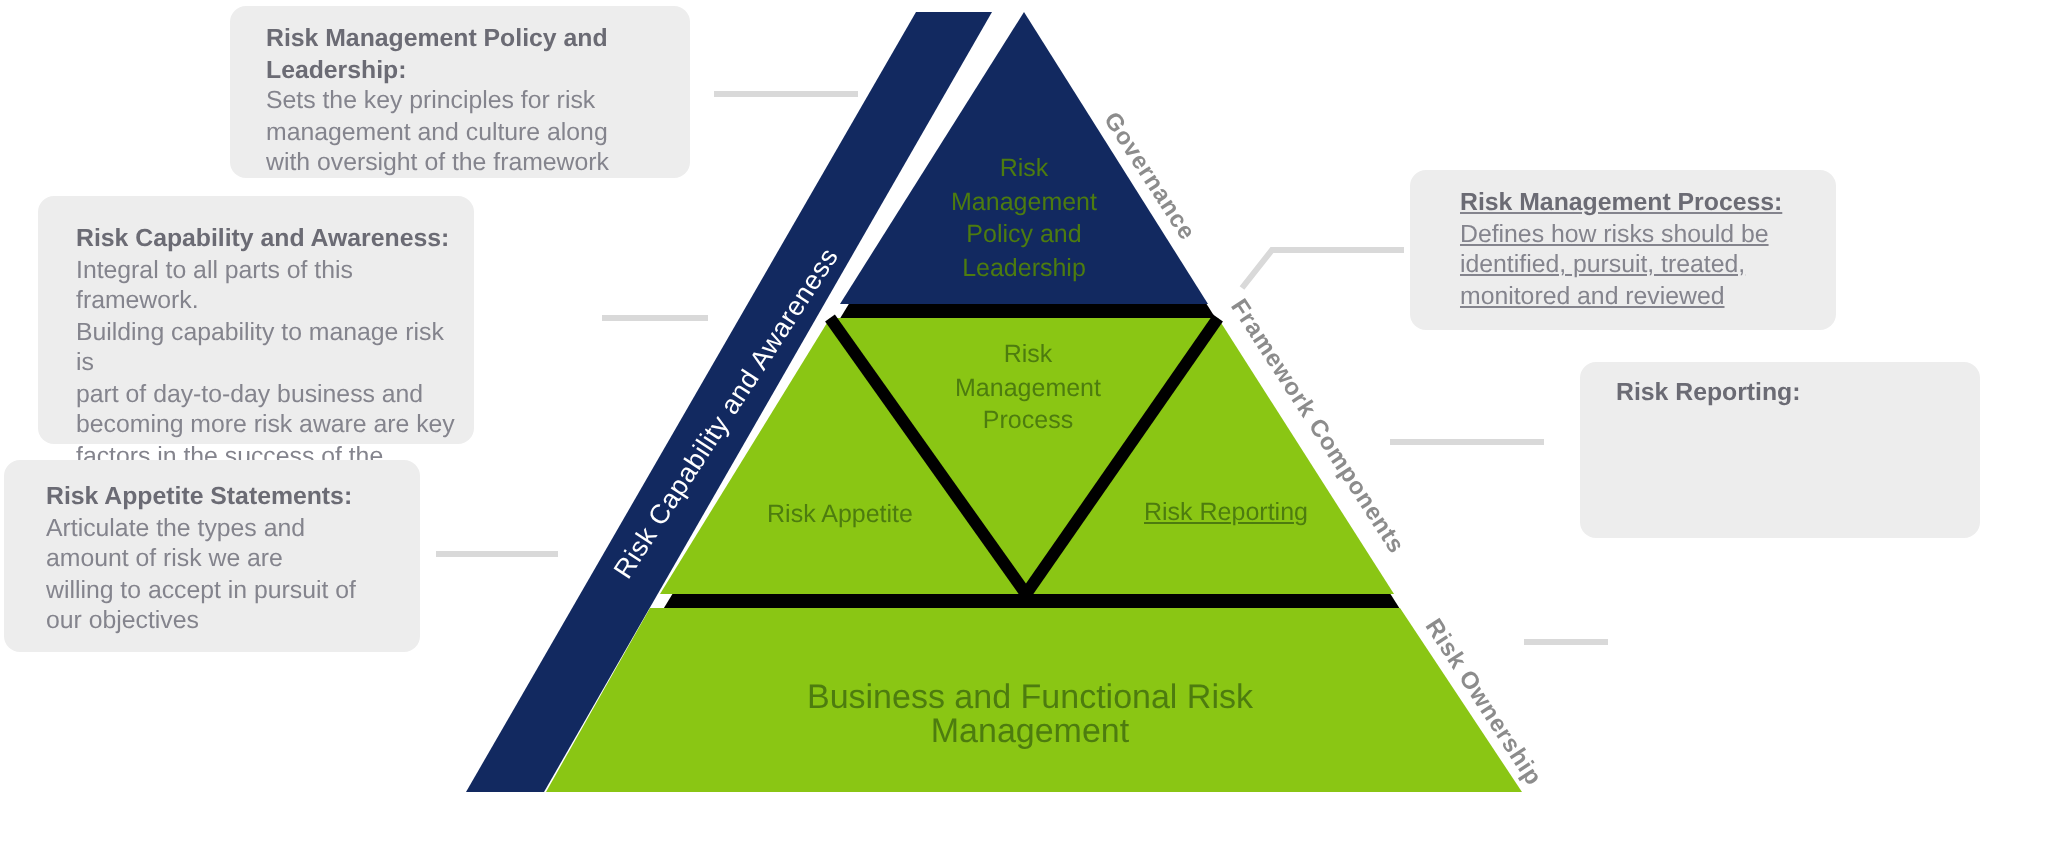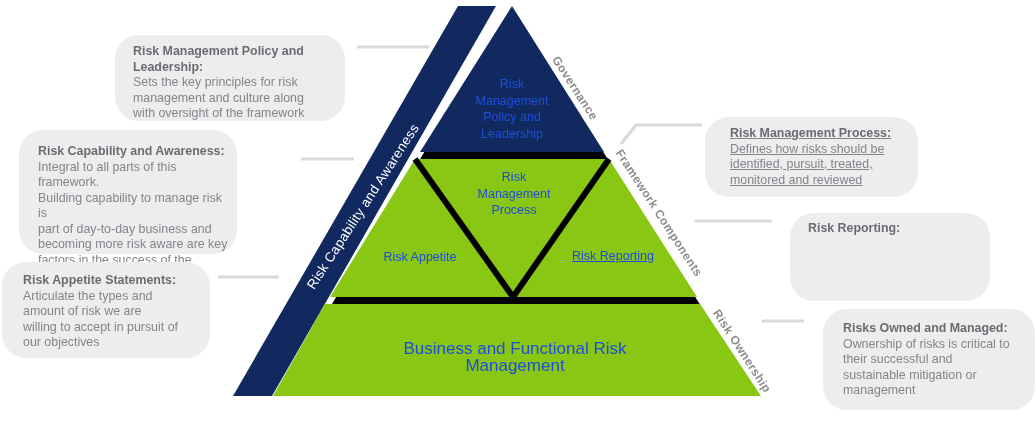--- a/index.html
+++ b/index.html
@@ -9,29 +9,29 @@
   }
   svg{position:absolute;left:0;top:0;}
   .navy{fill:var(--navy);}
   .green{fill:var(--green);}
   .black-underlay{fill:#000000;}
   .divider{stroke:#000000;stroke-width:6;}
   .connector{stroke:var(--connector);stroke-width:3;fill:none;}
   .base-bar{fill:#ffffff;}
 
   .callout{
-    position:absolute;background:var(--callout_bg);border-radius:24px;
+    position:absolute;background:var(--callout_bg);border-radius:8px;
     box-sizing:border-box;color:var(--body_text);
-    font-size:12.4px;line-height:15.5px;margin-top:32px;
+    font-size:12.4px;line-height:15.5px;
   }
   .callout .title{font-weight:bold;color:var(--title_text);white-space:pre-line;}
   .callout .body{white-space:pre-line;}
 
   .tier-label{
-    position:absolute;color:#1d4ed8;text-align:center;
+    position:absolute;color:#4d7c0f;text-align:center;
     font-size:12.5px;line-height:16.5px;white-space:pre-line;
   }
   .edge-label{
     position:absolute;text-align:center;color:var(--side_label);
     font-size:12px;font-weight:600;letter-spacing:.4px;white-space:nowrap;
   }
   .stripe-label{
     position:absolute;text-align:center;color:#ffffff;
     font-size:13.5px;font-weight:500;letter-spacing:.3px;white-space:nowrap;
     transform:rotate(-57deg);
@@ -112,21 +112,14 @@
     <div class="title">Risk Management Process:</div>
     <div class="body">Defines how risks should be
 identified, pursuit, treated,
 monitored and reviewed</div>
   </div>
 
   <div class="callout" style="left:790px;top:181px;width:200px;height:88px;padding:8px 4px 0 18px;">
     <div class="title">Risk Reporting:</div>
   </div>
 
-  <div class="callout" style="left:823px;top:277px;width:212px;height:101px;padding:12px 8px 0 20px;">
-    <div class="title">Risks Owned and Managed:</div>
-    <div class="body">Ownership of risks is critical to
-their successful and
-sustainable mitigation or
-management</div>
-  </div>
 
 </div>
 
 </body></html>

